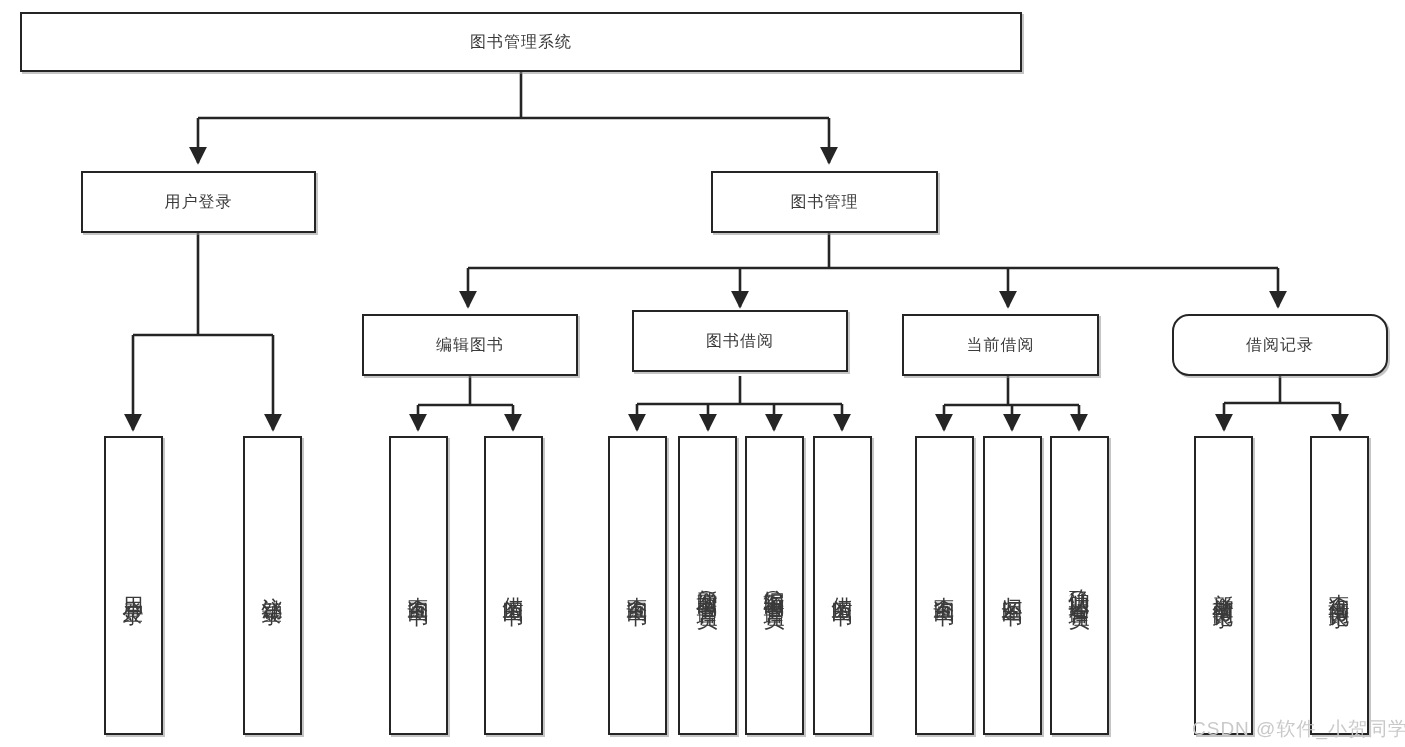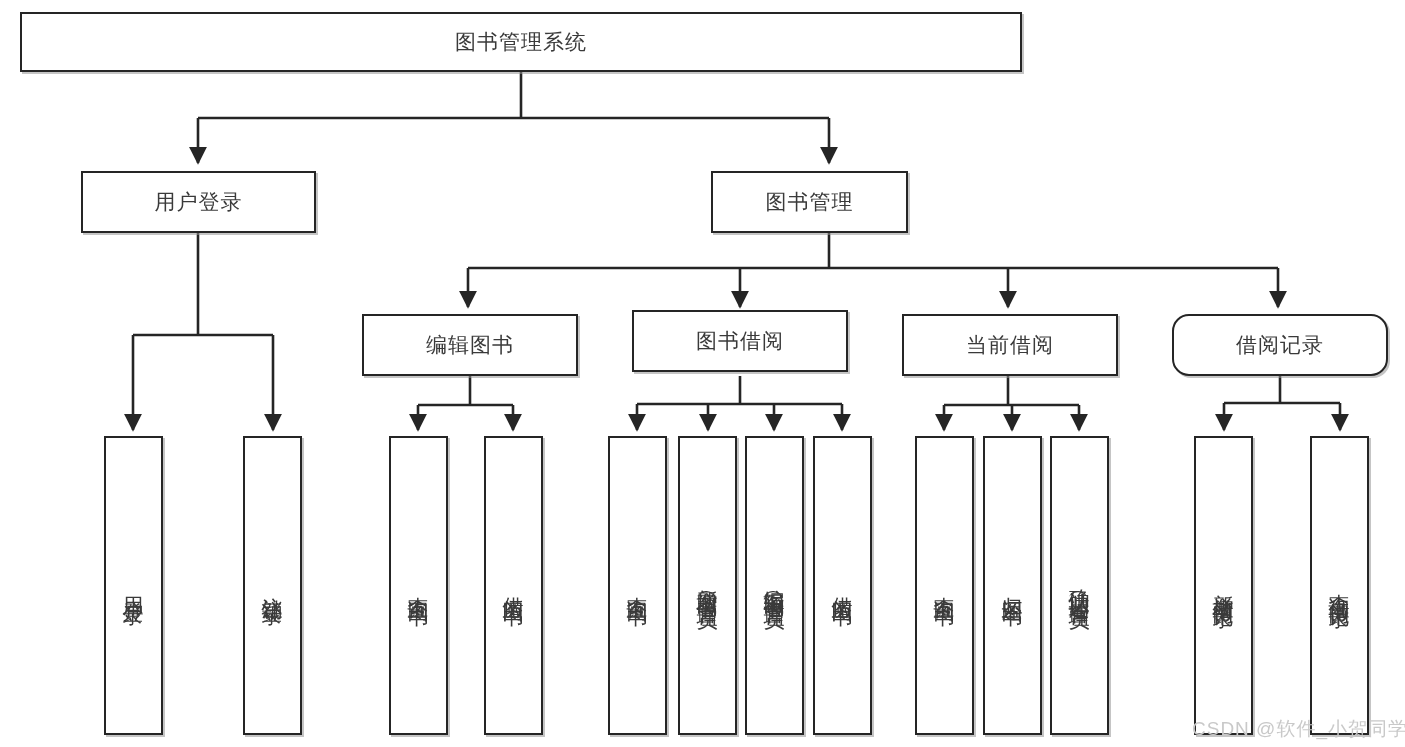--- a/index.html
+++ b/index.html
@@ -31,21 +31,21 @@
     background: #ffffff;
     border: 2px solid #252525;
     box-shadow: 2px 2px 0 rgba(150,150,150,0.55);
     display: flex;
     align-items: center;
     justify-content: center;
     color: #3a3a3a;
     z-index: 2;
   }
   .node.horiz {
-    font-size: 21px;
+    font-size: 16px;
     letter-spacing: 1px;
     line-height: 1.2;
   }
   .node.vert {
     writing-mode: vertical-rl;
     text-orientation: upright;
     font-size: 21px;
     letter-spacing: 3px;
     line-height: 1.1;
     padding: 4px 0;
@@ -119,31 +119,31 @@
     </g>
   </svg>
 
   <div class="node horiz" style="left:20px; top:12px; width:1002px; height:60px;">
     <span class="lbl">图书管理系统</span>
   </div>
 
   <div class="node horiz" style="left:81px; top:171px; width:235px; height:62px;">
     <span class="lbl">用户登录</span>
   </div>
-  <div class="node horiz" style="left:711px; top:171px; width:197px; height:62px;text-align:right;">
+  <div class="node horiz" style="left:711px; top:171px; width:227px; height:62px;text-align:right;">
     <span class="lbl">图书管理</span>
   </div>
 
   <div class="node horiz" style="left:362px; top:314px; width:216px; height:62px;">
     <span class="lbl">编辑图书</span>
   </div>
   <div class="node horiz" style="left:632px; top:310px; width:216px; height:62px;">
     <span class="lbl">图书借阅</span>
   </div>
-  <div class="node horiz" style="left:902px; top:314px; width:216px; height:62px;">
+  <div class="node horiz" style="left:902px; top:314px; width:197px; height:62px;">
     <span class="lbl">当前借阅</span>
   </div>
   <div class="node horiz" style="left:1172px; top:314px; width:216px; height:62px;border-radius:17px;">
     <span class="lbl">借阅记录</span>
   </div>
 
   <div class="node vert" style="left:104px; top:436px; width:59px; height:299px;">
     <span class="lbl">用户登录</span>
   </div>
   <div class="node vert" style="left:243px; top:436px; width:59px; height:299px;">

